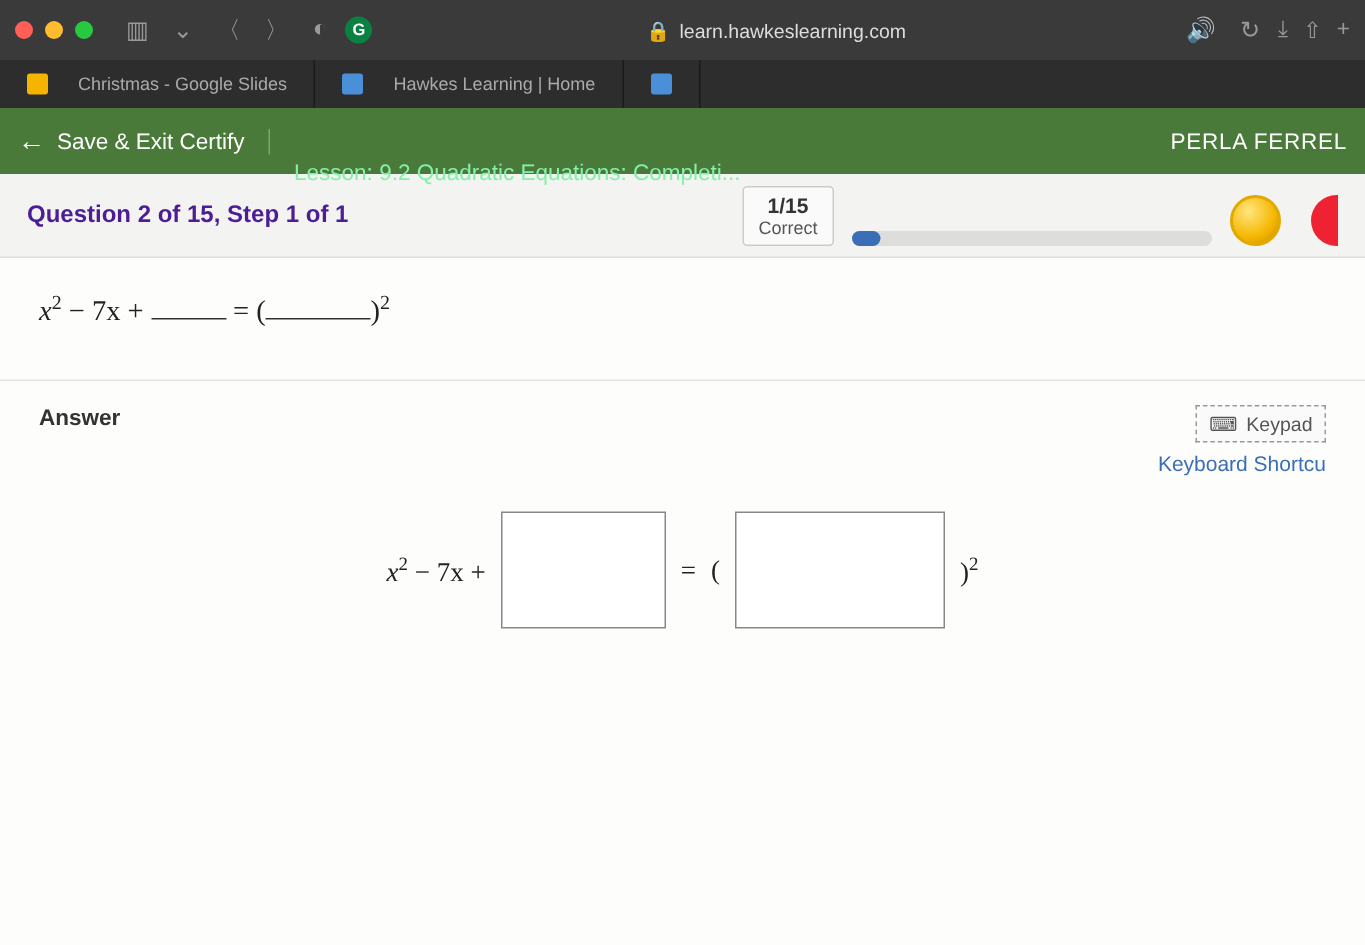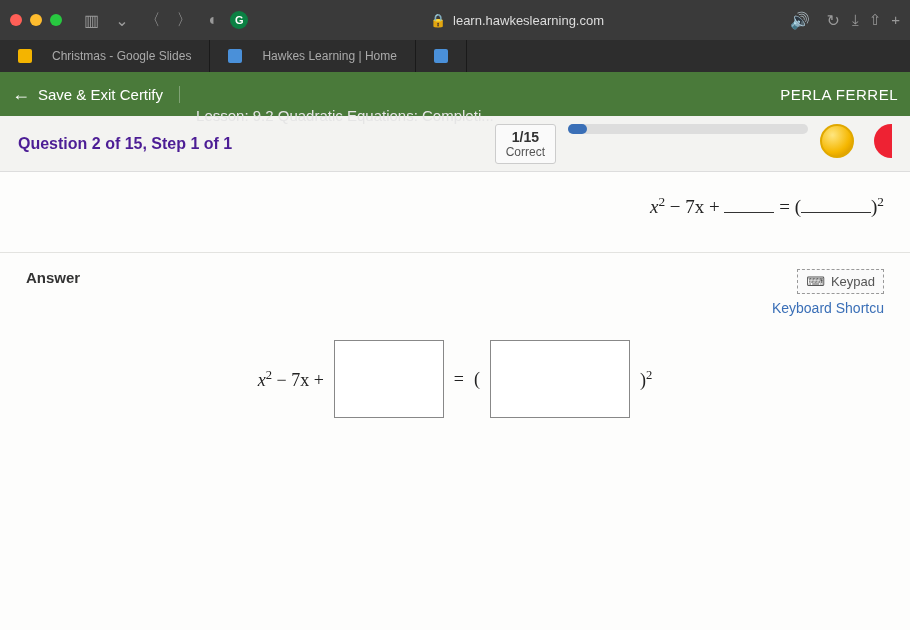--- a/index.html
+++ b/index.html
@@ -61,33 +61,33 @@
       height: 44px;
       display: flex;
       align-items: center;
       color: #fff;
       font-size: 15px;
       padding: 0 12px;
     }
     .back-arrow { font-size: 18px; margin-right: 8px; color: #fff; }
     .hdr-left { display: flex; align-items: center; }
     .hdr-save { padding-right: 16px; border-right: 1px solid rgba(255,255,255,0.3); }
-    .hdr-lesson { padding-left: 16px; color: #e5e5e5; margin-top: 43px; }
+    .hdr-lesson { padding-left: 16px; color: #86efac; margin-top: 43px; }
     .hdr-user { margin-left: auto; font-weight: 500; letter-spacing: 0.5px; }
     
     .question-bar {
       background: #f3f3f1;
       border-bottom: 1px solid #ddd;
       height: 56px;
       display: flex;
       align-items: center;
       padding: 0 18px;
     }
     .q-label { font-size: 16px; font-weight: 600; color: #4c1d95; }
-    .score-group { margin-left: auto; display: flex; align-items: flex-start; gap: 12px; }
+    .score-group { margin-left: auto; display: flex; align-items: flex-end; gap: 12px; }
     .score-box {
       border: 1px solid #ccc;
       border-radius: 3px;
       padding: 4px 10px;
       text-align: center;
       font-size: 12px;
       color: #555;
       background: #fafafa;
     }
     .score-box .num { font-size: 14px; font-weight: 600; color: #333; }
@@ -105,21 +105,21 @@
     }
     .red-ind { width: 18px; height: 34px; background: #e23; border-radius: 18px 0 0 18px; margin-left: 8px; }
     
     .content {
       background: #fdfdfc;
       padding: 22px 26px 0 26px;
       height: 458px;
     }
     .instruction { font-size: 15px; color: #333; margin-bottom: 28px; }
     .equation-display {
-      text-align: right;
+      text-align: left;
       font-family: "Times New Roman", serif;
       font-size: 19px;
       font-style: italic;
       color: #222;
       margin-bottom: 34px;
     }
     .equation-display .norm { font-style: normal; }
     .blank { display: inline-block; border-bottom: 1.5px solid #333; width: 50px; height: 1em; vertical-align: baseline; }
     .blank.wide { width: 70px; }
     .sup { font-size: 0.7em; vertical-align: super; font-style: normal; }

